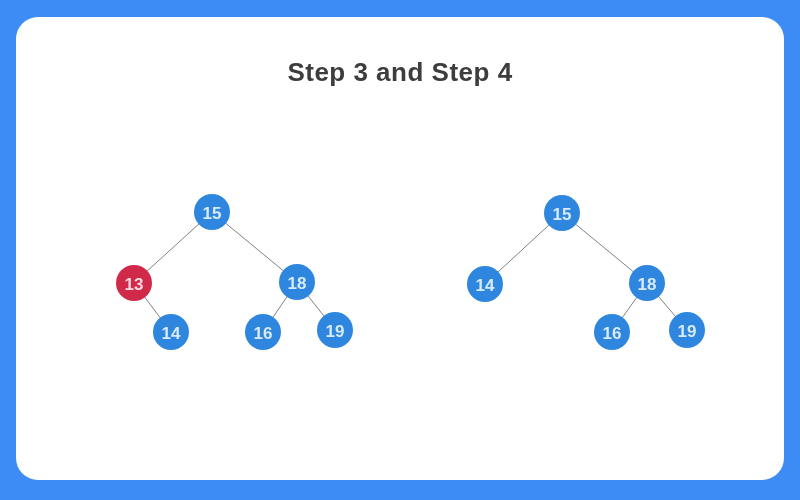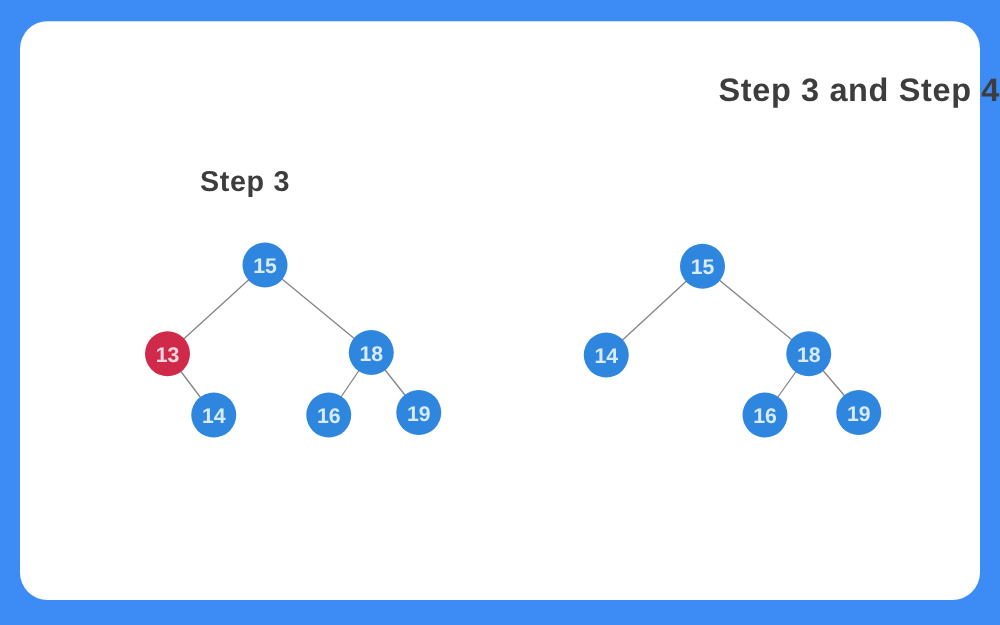--- a/index.html
+++ b/index.html
@@ -17,21 +17,21 @@
     position: absolute;
     left: 16px; top: 17px; right: 16px; bottom: 20px;
     background: #ffffff;
     border-radius: 22px;
   }
   .title {
     position: absolute;
     left: 0; right: 0;
     top: 57px;
     margin: 0;
-    text-align: right;
+    text-align: center;
     font-size: 26px;
     font-weight: 700;
     letter-spacing: 0.5px;
     color: #3d3d3d;
   }
   .step-label {
     position: absolute;
     font-size: 23px;
     font-weight: 700;
     letter-spacing: 0.5px;
@@ -50,21 +50,20 @@
     font-size: 17px;
     font-weight: 600;
   }
 </style>
 </head>
 <body>
 
 <div class="canvas">
   <div class="card"></div>
   <h1 class="title">Step 3 and Step 4</h1>
-  <div class="step-label label-step3">Step 3</div>
   <svg id="tree-svg" viewBox="0 0 800 500">
       <line x1="212" y1="212" x2="134" y2="283" stroke="#828282" stroke-width="1"></line>
       <line x1="212" y1="212" x2="297" y2="282" stroke="#828282" stroke-width="1"></line>
       <line x1="134" y1="283" x2="171" y2="332" stroke="#828282" stroke-width="1"></line>
       <line x1="297" y1="282" x2="263" y2="332" stroke="#828282" stroke-width="1"></line>
       <line x1="297" y1="282" x2="335" y2="330" stroke="#828282" stroke-width="1"></line>
       <g>
         <circle cx="212" cy="212" r="18" fill="#2e86de"></circle>
         <text x="212" y="213" text-anchor="middle" dominant-baseline="central" fill="#d7ebfd">15</text>
       </g>

